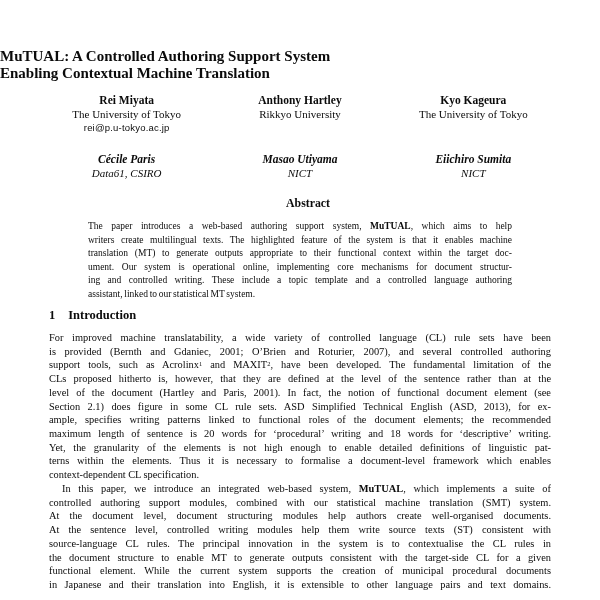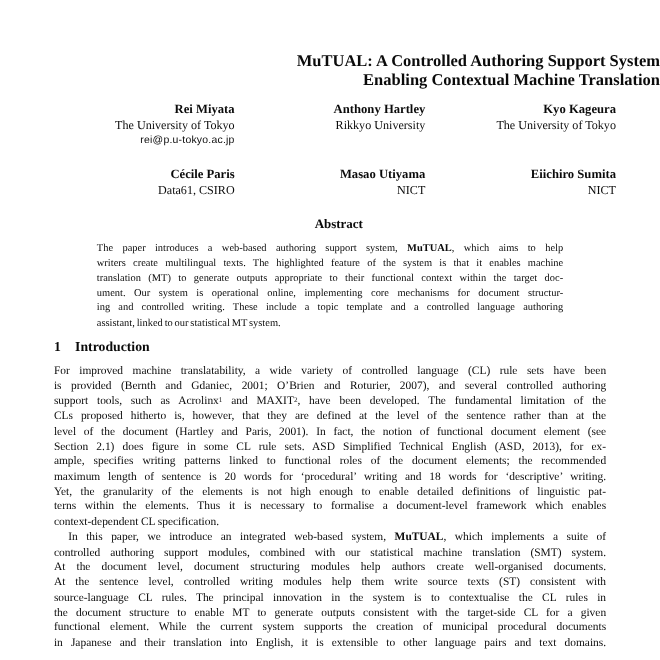--- a/index.html
+++ b/index.html
@@ -4,27 +4,27 @@
 <style>
   html, body { margin: 0; padding: 0; background: #ffffff; }
   .page {
     position: relative; width: 600px; height: 600px;
     background: #ffffff; overflow: hidden;
     font-family: "Liberation Serif", "DejaVu Serif", serif;
     color: #0b0b0b;
   }
   .title {
     position: absolute; top: 48px; left: 0; right: 0;
-    text-align: right; font-weight: 700; font-size: 15px; line-height: 17px;
+    text-align: left; font-weight: 700; font-size: 15px; line-height: 17px;
   }
   .authors { position: absolute; left: 40px; right: 40px; display: flex; }
   .row1 { top: 93px; }
   .row2 { top: 153px; }
-  .author { flex: 1 1 0; text-align: right; line-height: 14.2px; }
-  .row2 .author { line-height: 13.5px; }
+  .author { flex: 1 1 0; text-align: center; line-height: 14.2px; }
+  .row2 .author { line-height: 13.5px; font-style: italic; }
   .a-name  { font-weight: 700; font-size: 11.5px; }
   .a-affil { font-size: 11px; }
   .a-email {
     font-family: Liberation Sans, sans-serif;
     font-size: 9.5px; letter-spacing: 0.2px;
   }
   .abs-heading {
     position: absolute; top: 196px; left: 16px; right: 0; margin: 0;
     text-align: center; font-size: 11.8px; font-weight: 700;
   }

